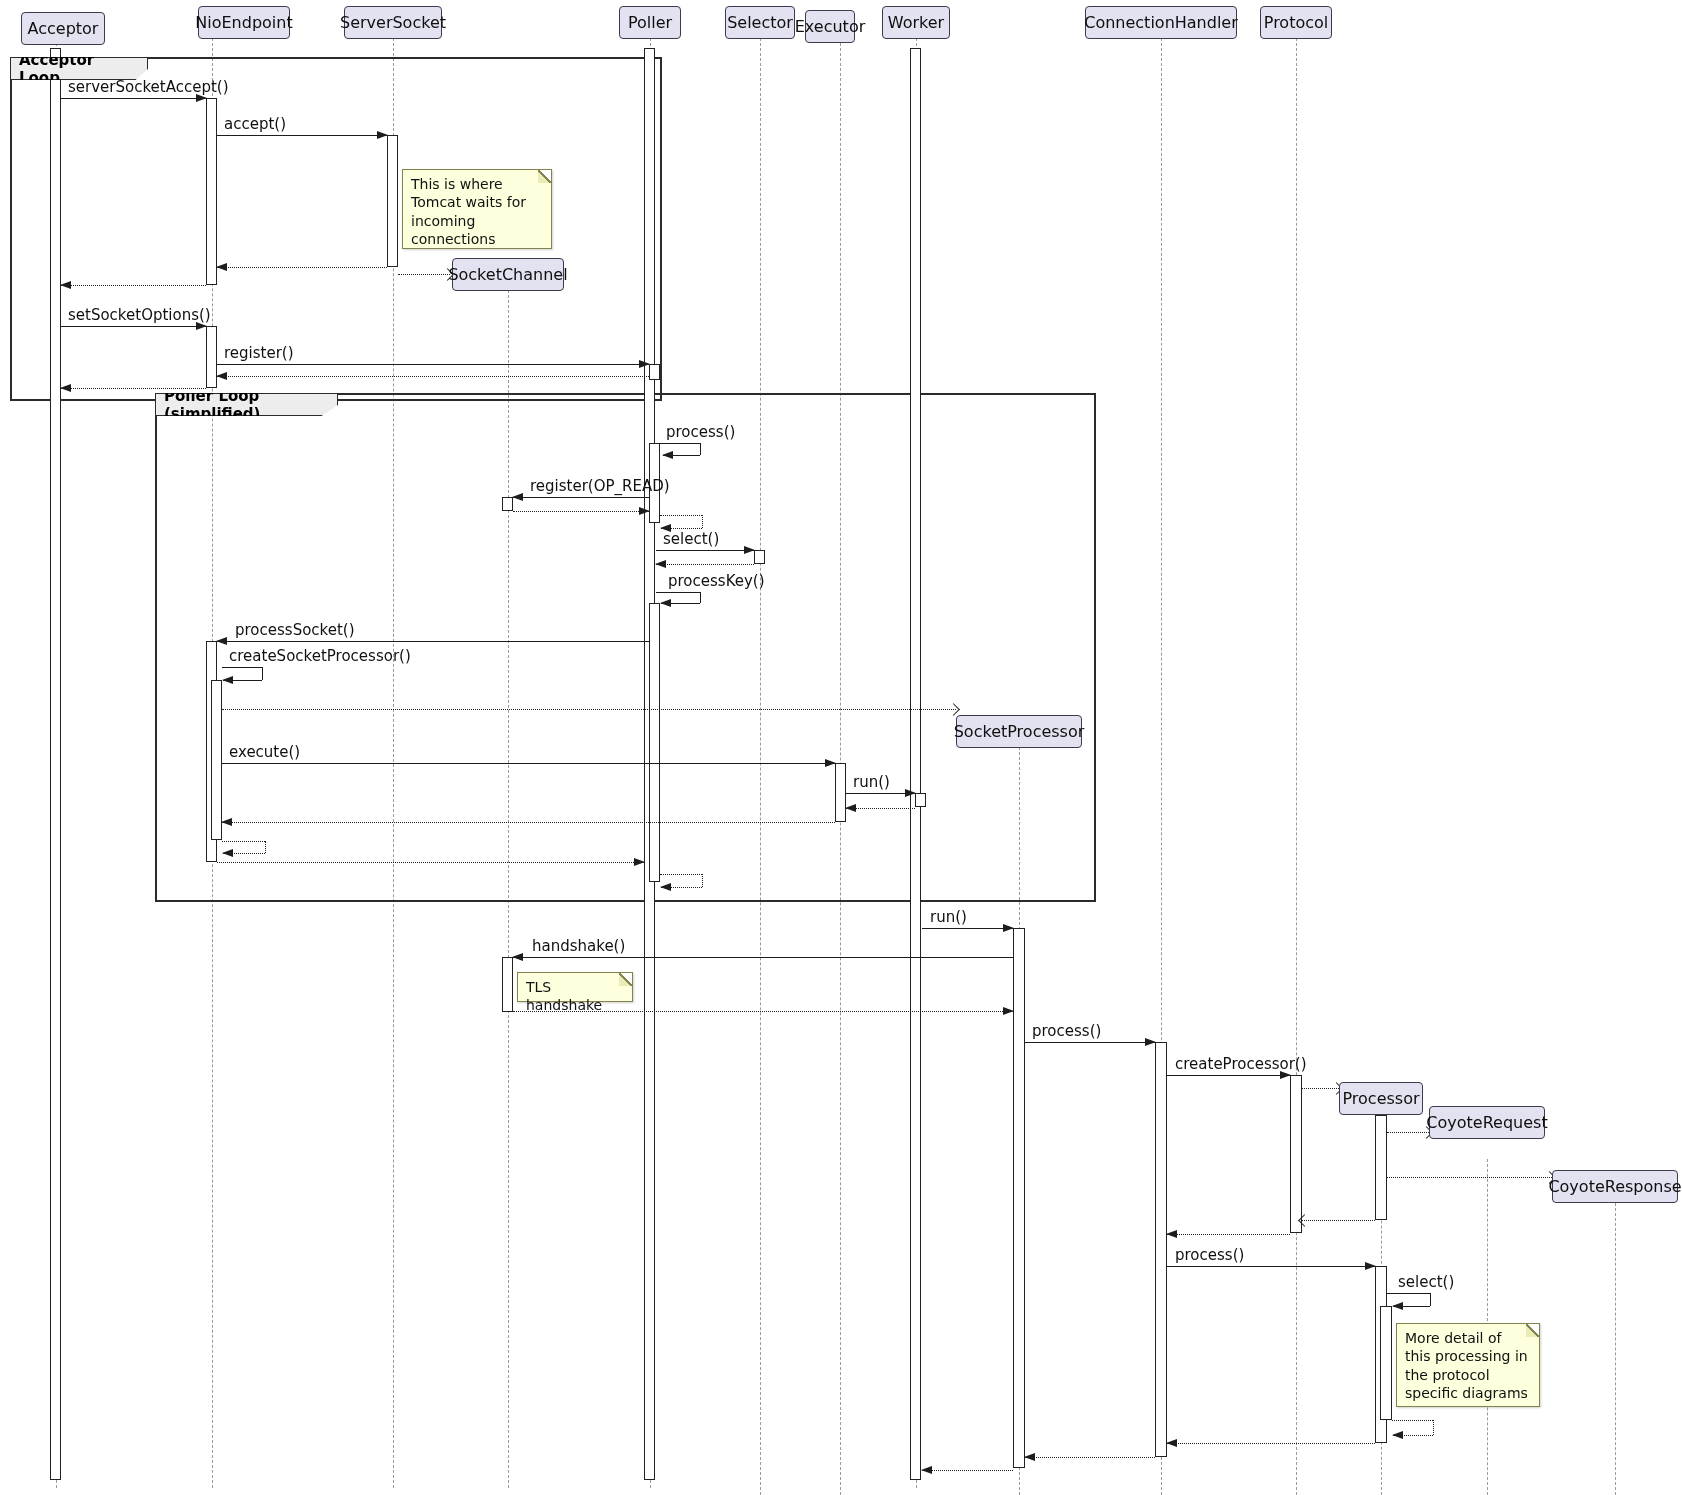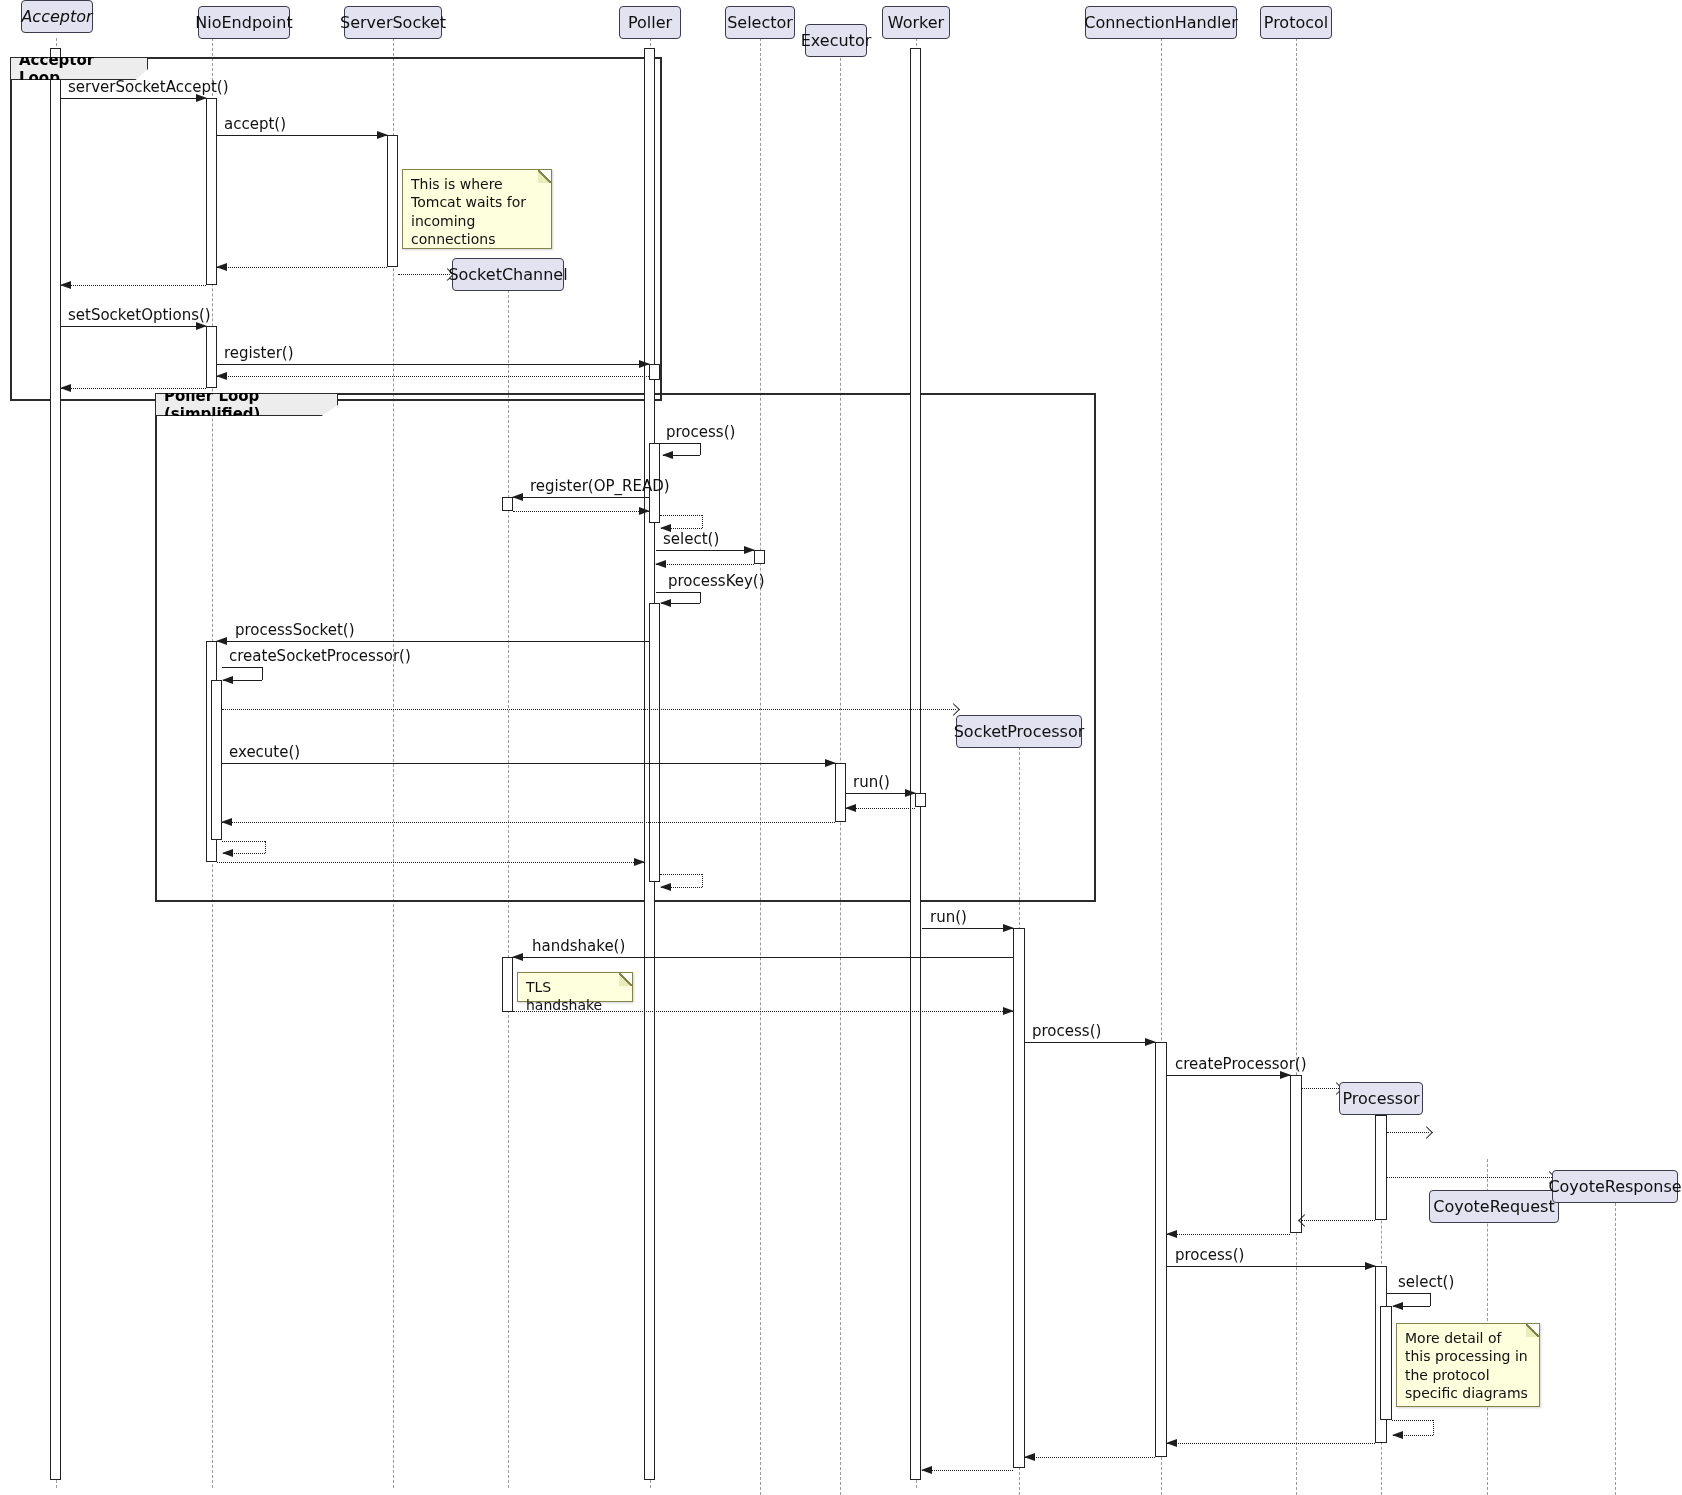--- a/index.html
+++ b/index.html
@@ -276,29 +276,29 @@
   <div class="msg dot" style="left:1167px;top:1443px;width:208px;">
       <i class="ah-l"></i>
     </div>
   <div class="msg dot" style="left:1025px;top:1457px;width:130px;">
       <i class="ah-l"></i>
     </div>
   <div class="msg dot" style="left:922px;top:1470px;width:91px;">
       <i class="ah-l"></i>
     </div>
 
-  <div class="pbox" style="left:21px;top:0;width:72px;font-style:italic;">Acceptor</div>
+  <div class="pbox" style="left:21px;top:12px;width:84px;">Acceptor</div>
   <div class="pbox" style="left:166px;top:6px;width:92px;margin-left:32px;">NioEndpoint</div>
   <div class="pbox" style="left:344px;top:6px;width:98px;">ServerSocket</div>
   <div class="pbox" style="left:619px;top:6px;width:62px;">Poller</div>
   <div class="pbox" style="left:725px;top:6px;width:70px;">Selector</div>
-  <div class="pbox" style="left:805px;top:24px;width:62px;">Executor</div>
+  <div class="pbox" style="left:805px;top:10px;width:50px;">Executor</div>
   <div class="pbox" style="left:882px;top:6px;width:68px;">Worker</div>
   <div class="pbox" style="left:1085px;top:6px;width:152px;">ConnectionHandler</div>
   <div class="pbox" style="left:1260px;top:6px;width:72px;">Protocol</div>
 
   <div class="pbox" style="left:452px;top:258px;width:112px;">SocketChannel</div>
   <div class="pbox" style="left:956px;top:699px;width:126px;margin-top:16px;">SocketProcessor</div>
   <div class="pbox" style="left:1339px;top:1082px;width:84px;">Processor</div>
-  <div class="pbox" style="left:1429px;top:1190px;width:130px;">CoyoteRequest</div>
+  <div class="pbox" style="left:1429px;top:1106px;width:116px;">CoyoteRequest</div>
   <div class="pbox" style="left:1552px;top:1170px;width:126px;">CoyoteResponse</div>
 
 </div>
 
 </body></html>

